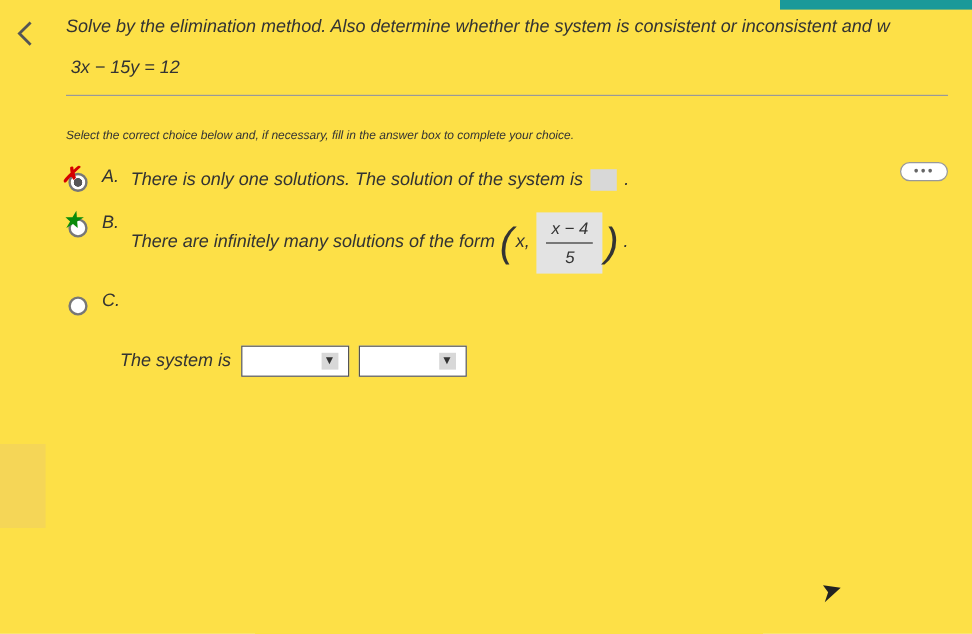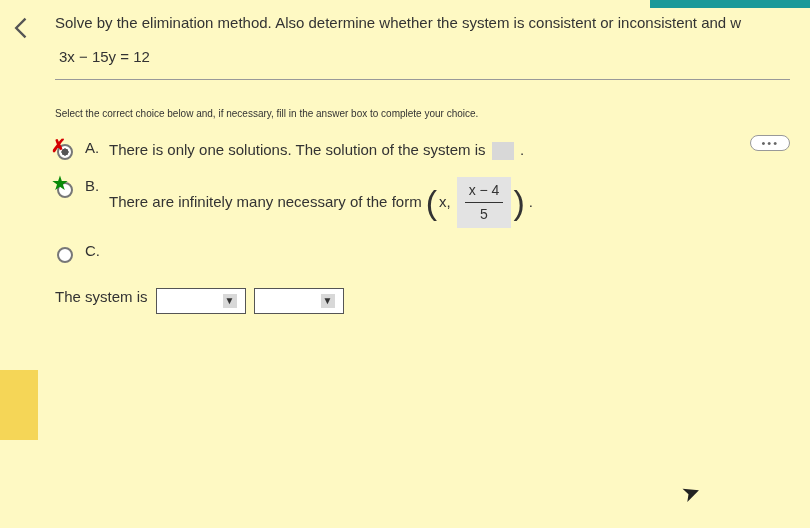--- a/index.html
+++ b/index.html
@@ -9,25 +9,26 @@
     }
     body {
       font-family: Arial, Helvetica, sans-serif;
       background: #f5f5f5;
       width: 810px;
       height: 528px;
       position: relative;
       overflow: hidden;
     }
     .page {
-      background: #fef9c3;
+      background: #fde047;
       width: 100%;
       height: 100%;
       position: relative;
       padding: 0;
+      font-style: italic;
     }
     .teal-bar {
       position: absolute;
       top: 0;
       right: 0;
       width: 160px;
       height: 8px;
       background: #1a9999;
     }
     .back-arrow {
@@ -181,23 +182,24 @@
       font-size: 14px;
     }
     .hint {
       font-size: 14px;
       color: #444;
     }
     .bottom-row {
       margin-top: 22px;
       font-size: 15px;
       display: flex;
-      align-items: flex-start;
+      align-items: center;
       gap: 8px;
       flex-wrap: wrap;
+      margin-left: 45px;
     }
     .select-box {
       border: 1px solid #555;
       padding: 4px 8px;
       min-width: 90px;
       display: inline-flex;
       align-items: center;
       justify-content: flex-end;
       background: #fff;
       cursor: pointer;
@@ -272,21 +274,21 @@
     </div>
 
     <div class="choice">
       <div class="radio-wrap">
         <span class="mark-star">★</span>
         <span class="radio"></span>
       </div>
       <div class="choice-label">B.</div>
       <div class="choice-body">
         <div style="display:flex;align-items:center;flex-wrap:wrap;">
-          <span>There are infinitely many necessary of the form</span>
+          <span>There are infinitely many solutions of the form</span>
           <span class="frac-expr">
             <span class="paren">(</span>
             <span class="frac-inner">
               <span class="x-comma">x,</span>
               <span class="fraction">
                 <span class="frac-num">x − 4</span>
                 <span class="frac-den">5</span>
               </span>
             </span>
             <span class="paren">)</span>

